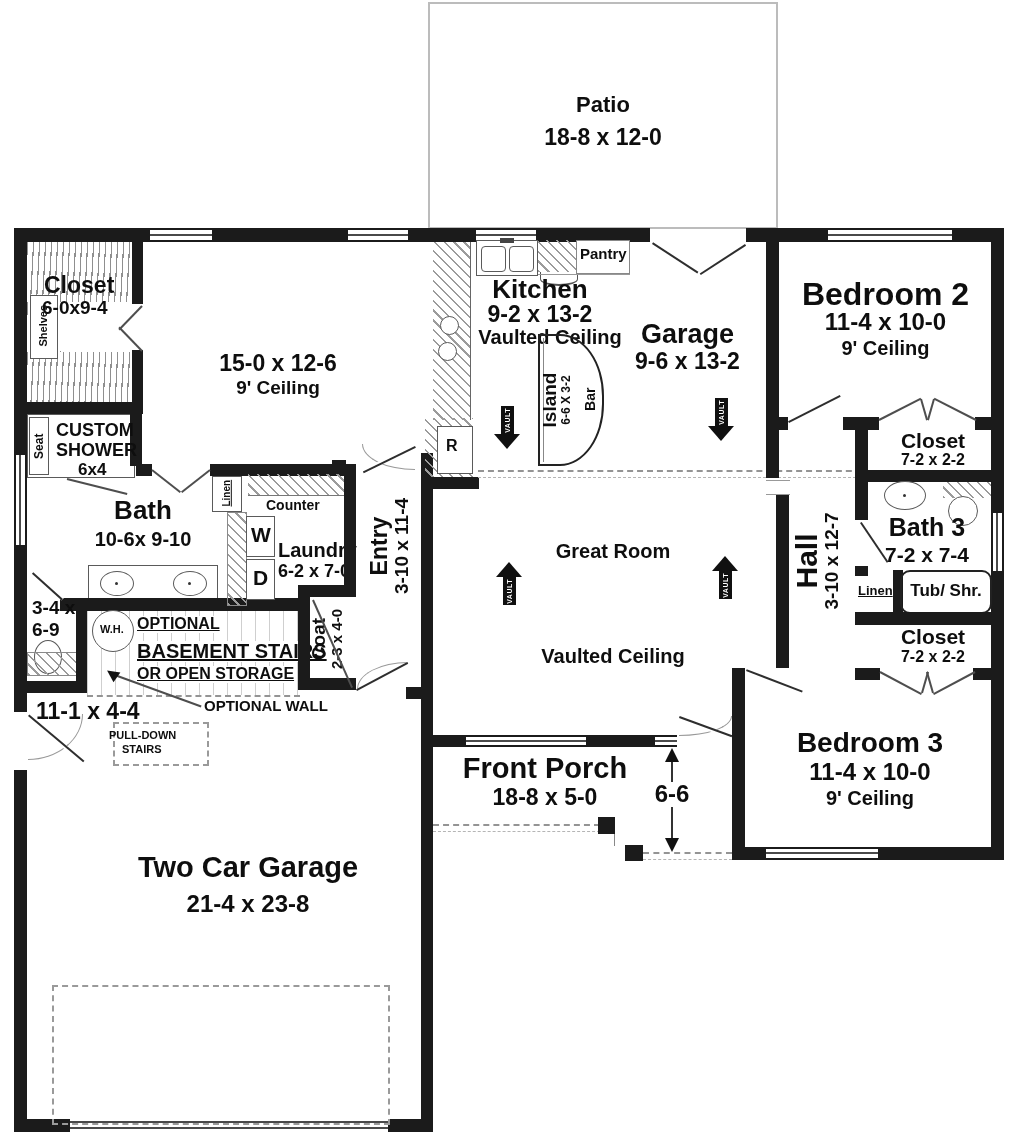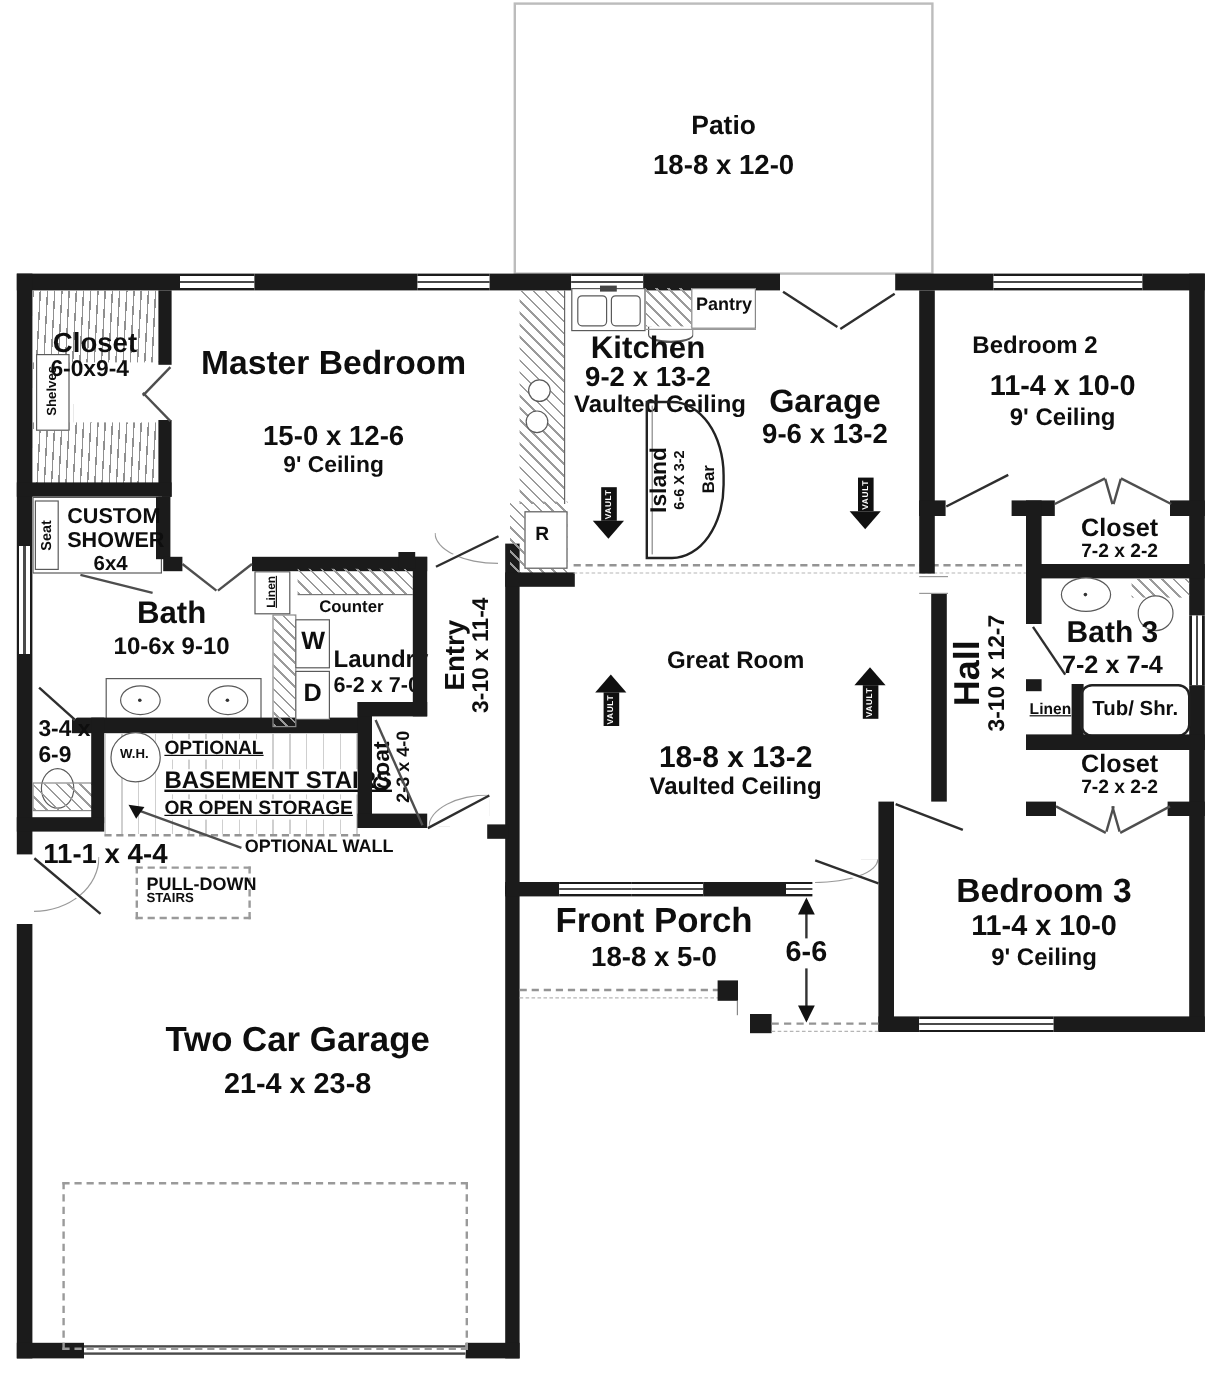--- a/index.html
+++ b/index.html
@@ -81,21 +81,20 @@
   <div class="a tb" style="left:30px;top:295px;width:28px;height:64px;"></div>
   <div class="a t rot" style="left:20px;top:320px;width:48px;font-size:11px;text-align:center;">Shelves</div>
   <div class="a w" style="left:132px;top:242px;width:11px;height:62px;"></div>
   <div class="a w" style="left:132px;top:350px;width:11px;height:64px;"></div>
   <div class="a w" style="left:14px;top:402px;width:129px;height:12px;"></div>
   <div class="ln" style="left:142px;top:305px;width:33px;transform:rotate(134deg);"></div>
   <div class="ln" style="left:142px;top:350px;width:33px;transform:rotate(-134deg);"></div>
   <div class="a t" style="left:44px;top:274px;font-size:23px;">Closet</div>
   <div class="a t" style="left:42px;top:298px;font-size:19px;">6-0x9-4</div>
 
-  <div class="a t ctr" style="left:158px;top:288px;width:240px;font-size:28px;white-space:normal;line-height:1.1;">Master Bedroom</div>
   <div class="a t ctr" style="left:158px;top:352px;width:240px;font-size:23px;">15-0 x 12-6</div>
   <div class="a t ctr" style="left:158px;top:378px;width:240px;font-size:19px;">9' Ceiling</div>
 
   <div class="a tb" style="left:27px;top:414px;width:108px;height:64px;"></div>
   <div class="a tb" style="left:29px;top:417px;width:20px;height:58px;"></div>
   <div class="a t rot" style="left:21px;top:440px;width:36px;font-size:12px;text-align:center;">Seat</div>
   <div class="a w" style="left:130px;top:414px;width:12px;height:52px;"></div>
   <div class="a t" style="left:56px;top:421px;font-size:18px;">CUSTOM</div>
   <div class="a t" style="left:56px;top:441px;font-size:18px;">SHOWER</div>
   <div class="a t" style="left:78px;top:461px;font-size:17px;">6x4</div>
@@ -128,21 +127,21 @@
   <div class="a t" style="left:100px;top:624px;font-size:11px;">W.H.</div>
   <div class="a t u" style="left:137px;top:616px;font-size:16px;background:#fff;">OPTIONAL</div>
   <div class="a t u" style="left:137px;top:641px;font-size:20px;background:#fff;">BASEMENT STAIRS</div>
   <div class="a t u" style="left:137px;top:666px;font-size:16px;background:#fff;">OR OPEN STORAGE</div>
   <div class="a dash" style="left:87px;top:695px;width:213px;height:0;"></div>
   <div class="ln" style="left:112px;top:673px;width:95px;transform:rotate(20deg);height:1.5px;"></div>
   <div class="a tri" style="left:106px;top:668px;border-left:6px solid transparent;border-right:6px solid transparent;border-bottom:12px solid #111;transform:rotate(-55deg);"></div>
   <div class="a t" style="left:204px;top:698px;font-size:15px;">OPTIONAL WALL</div>
   <div class="a t" style="left:36px;top:700px;font-size:23px;">11-1 x 4-4</div>
   <div class="a" style="left:113px;top:722px;width:96px;height:44px;border:2px dashed #9a9a9a;box-sizing:border-box;"></div>
-  <div class="a t" style="left:122px;top:730px;font-size:15px;">PULL-DOWN</div>
+  <div class="a t" style="left:109px;top:730px;font-size:11px;">PULL-DOWN</div>
   <div class="a t" style="left:122px;top:744px;font-size:11px;">STAIRS</div>
 
   <div class="a tb" style="left:212px;top:476px;width:30px;height:36px;"></div>
   <div class="a t rot u" style="left:208px;top:488px;width:38px;font-size:10px;text-align:center;">Linen</div>
   <div class="a hd" style="left:227px;top:512px;width:20px;height:94px;border:1px solid #8a8a8a;box-sizing:border-box;"></div>
   <div class="a hd" style="left:248px;top:474px;width:96px;height:22px;border-bottom:1px solid #777;box-sizing:border-box;"></div>
   <div class="a t" style="left:266px;top:498px;font-size:14px;">Counter</div>
   <div class="a tb" style="left:246px;top:516px;width:29px;height:41px;border-width:1.5px;"></div>
   <div class="a t" style="left:251px;top:524px;font-size:21px;">W</div>
   <div class="a tb" style="left:246px;top:559px;width:29px;height:41px;border-width:1.5px;"></div>
@@ -219,21 +218,20 @@
     <div class="vabody">
         <span class="vatxt">VAULT</span>
       </div>
     <div class="vadn"></div>
   </div>
 
   <div class="a dash" style="left:478px;top:470px;width:513px;height:0;"></div>
   <div class="a dashf" style="left:478px;top:477px;width:513px;height:0;"></div>
 
   <div class="a t ctr" style="left:513px;top:540px;width:200px;font-size:20px;white-space:normal;line-height:1.1;">Great Room</div>
-  <div class="a t ctr" style="left:493px;top:618px;width:240px;font-size:25px;">18-8 x 13-2</div>
   <div class="a t ctr" style="left:493px;top:646px;width:240px;font-size:20px;">Vaulted Ceiling</div>
 
   <div class="a va" style="left:496px;top:562px;width:26px;">
     <div class="vaup"></div>
     <div class="vabody">
         <span class="vatxt">VAULT</span>
       </div>
   </div>
   <div class="a va" style="left:712px;top:556px;width:26px;">
     <div class="vaup"></div>
@@ -255,21 +253,21 @@
   <div class="a" style="left:766px;top:480px;width:24px;height:1px;background:#999;"></div>
   <div class="a" style="left:766px;top:494px;width:24px;height:1px;background:#999;"></div>
   <div class="a w" style="left:776px;top:495px;width:13px;height:173px;"></div>
   <div class="a t rot" style="left:752px;top:534px;width:132px;height:54px;text-align:center;">
     <div style="font-size:30px;">Hall</div>
     <div style="font-size:19px;">3-10 x 12-7</div>
   </div>
 
   <div class="leaf" style="left:746px;top:669px;width:60px;transform:rotate(21deg);"></div>
 
-  <div class="a t ctr" style="left:755px;top:278px;width:215px;font-size:20px;">Bedroom 2</div>
+  <div class="a t ctr" style="left:778px;top:278px;width:215px;font-size:32px;">Bedroom 2</div>
   <div class="a t ctr" style="left:778px;top:310px;width:215px;font-size:24px;">11-4 x 10-0</div>
   <div class="a t ctr" style="left:778px;top:338px;width:215px;font-size:20px;">9' Ceiling</div>
 
   <div class="a w" style="left:766px;top:417px;width:22px;height:13px;"></div>
   <div class="a w" style="left:843px;top:417px;width:36px;height:13px;"></div>
   <div class="a w" style="left:975px;top:417px;width:29px;height:13px;"></div>
   <div class="leaf" style="left:789px;top:421px;width:58px;transform:rotate(-27deg);"></div>
   <div class="ln" style="left:879px;top:419px;width:47px;transform:rotate(-27deg);"></div>
   <div class="ln" style="left:921px;top:398px;width:22px;transform:rotate(74deg);"></div>
   <div class="ln" style="left:976px;top:419px;width:47px;transform:rotate(207deg);"></div>

